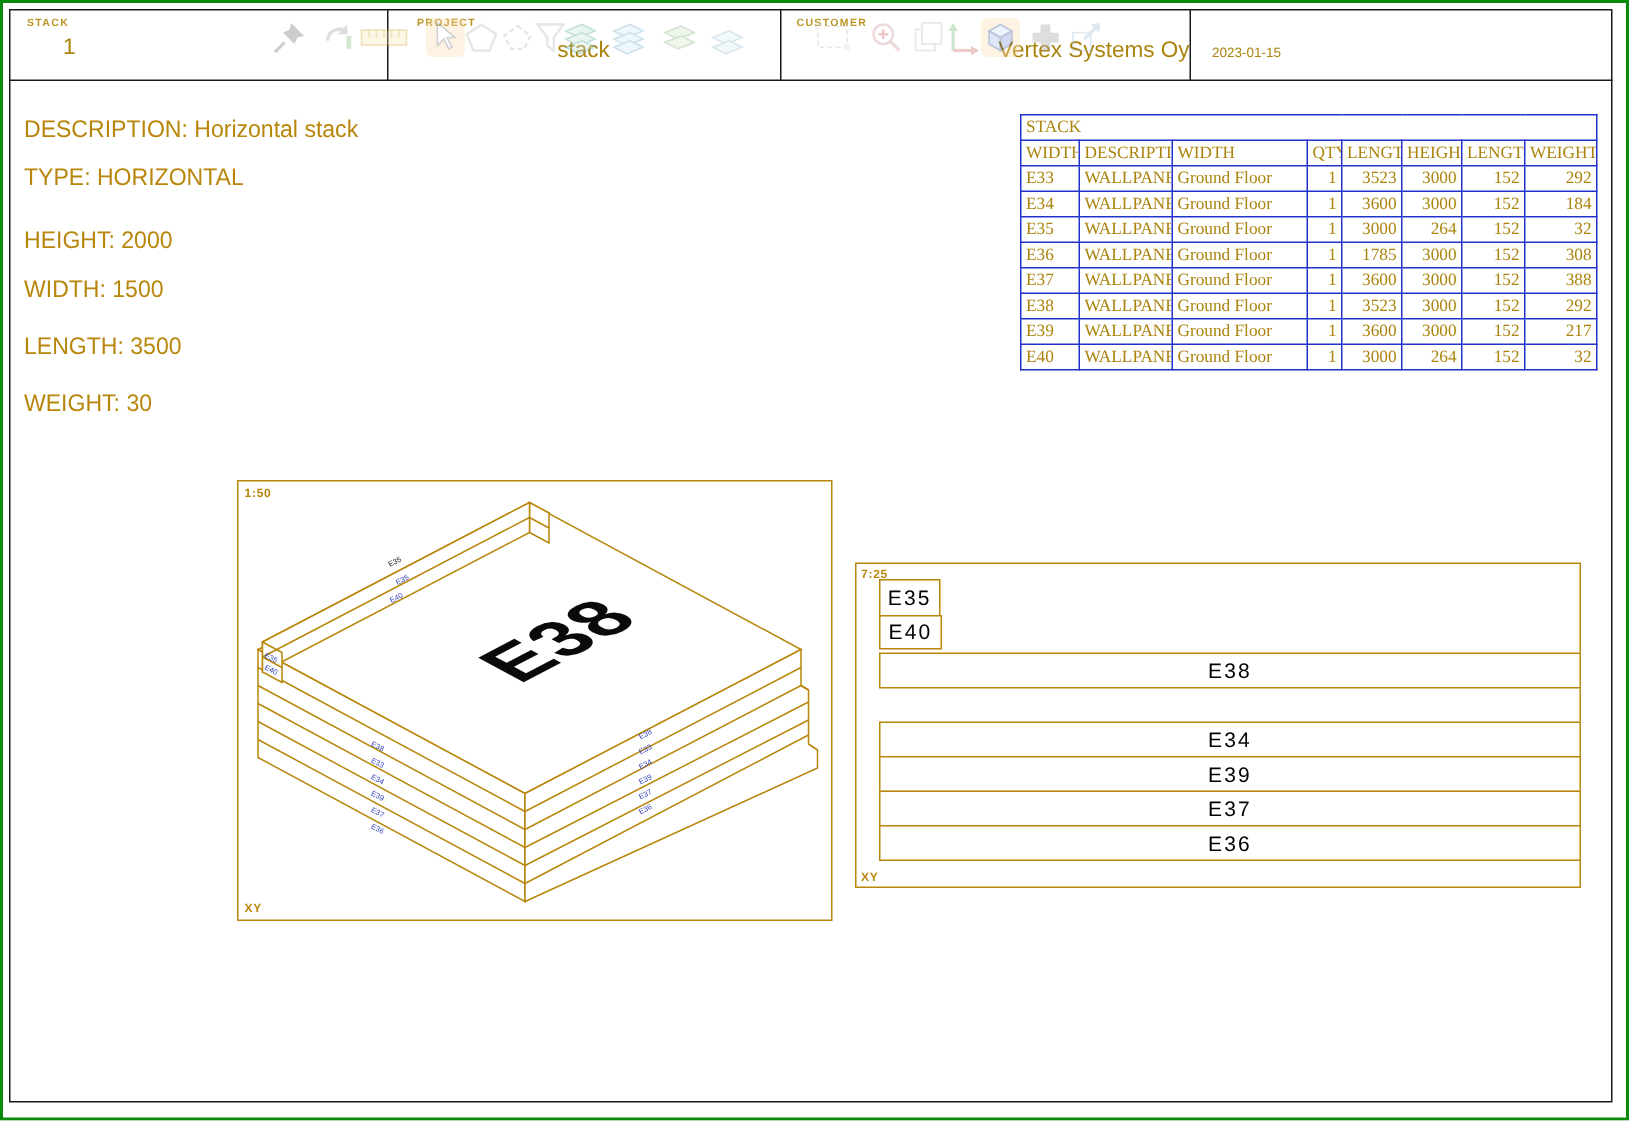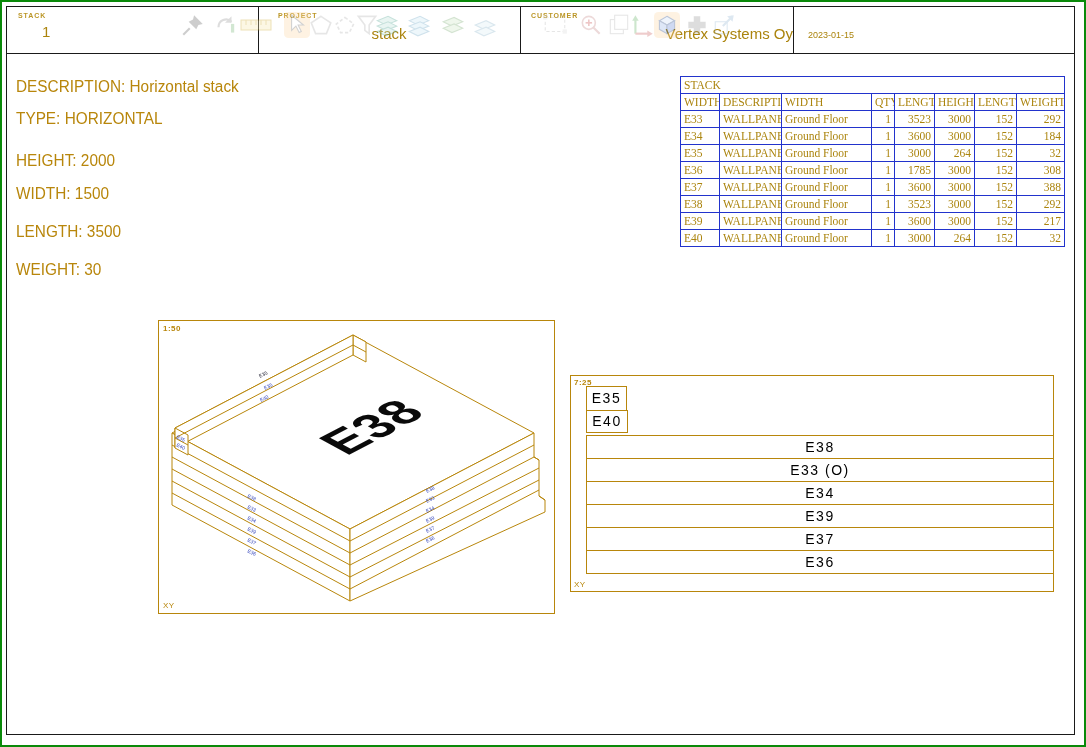--- a/index.html
+++ b/index.html
@@ -19,21 +19,21 @@
   
   .infoline{left:14px;font-size:16px;color:#b8860b;transform:scaleX(.96);transform-origin:left;white-space:nowrap;}
   
   #stack-table{position:absolute;left:678px;top:74px;border-collapse:collapse;table-layout:fixed;width:384px;
     font-family:"Liberation Serif",serif;font-size:11.5px;color:#ab840d;}
   #stack-table td{border:1px solid #2233cc;padding:0 3px;height:16px;line-height:15px;overflow:hidden;white-space:nowrap;}
   #stack-table td.num{text-align:right;}
   
   .view{border:1px solid #b8860b;box-sizing:border-box;background:#fff;}
   .scalelbl{font-size:8px;font-weight:700;color:#b8860b;letter-spacing:.5px;}
-  .axislbl{font-size:8px;font-weight:400;color:#b8860b;letter-spacing:.5px;margin-top:24px;}
+  .axislbl{font-size:8px;font-weight:700;color:#b8860b;letter-spacing:.5px;margin-top:24px;}
   
   .sbox{border:1px solid #b8860b;box-sizing:border-box;text-align:center;color:#000;
         font-size:14px;letter-spacing:1.5px;background:#fff;}
   .sbox .lb{display:block;}
   svg text{font-family:"Liberation Sans",sans-serif;}
 </style>
 </head>
 <body>
 
 <div id="root">
@@ -335,23 +335,20 @@
     <div class="abs sbox" style="left:15px;top:10px;width:41px;height:25px;line-height:23px;">
       <span class="lb">E35</span>
     </div>
     <div class="abs sbox" style="left:15px;top:34px;width:42px;height:23px;line-height:21px;">
       <span class="lb">E40</span>
     </div>
 
     <div class="abs sbox" style="left:15px;top:59px;width:468px;height:24px;line-height:22px;">
       <span class="lb">E38</span>
     </div>
-    <div class="abs sbox" style="left:15px;top:82px;width:468px;height:24px;line-height:22px;">
-      <span class="lb">E33 (O)</span>
-    </div>
     <div class="abs sbox" style="left:15px;top:105px;width:468px;height:24px;line-height:22px;">
       <span class="lb">E34</span>
     </div>
     <div class="abs sbox" style="left:15px;top:128px;width:468px;height:24px;line-height:22px;">
       <span class="lb">E39</span>
     </div>
     <div class="abs sbox" style="left:15px;top:151px;width:468px;height:24px;line-height:22px;">
       <span class="lb">E37</span>
     </div>
     <div class="abs sbox" style="left:15px;top:174px;width:468px;height:24px;line-height:22px;">

